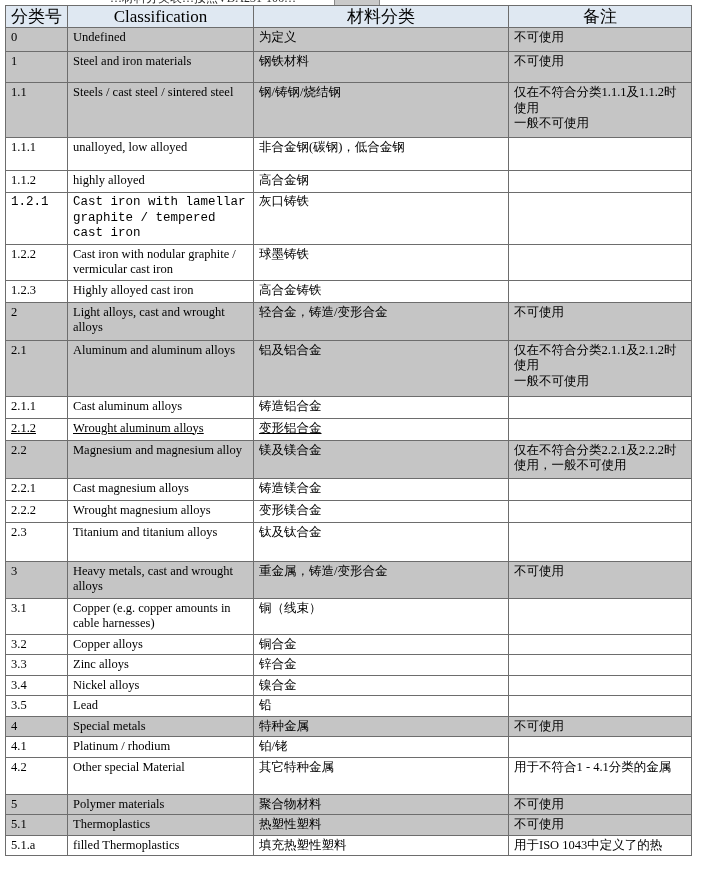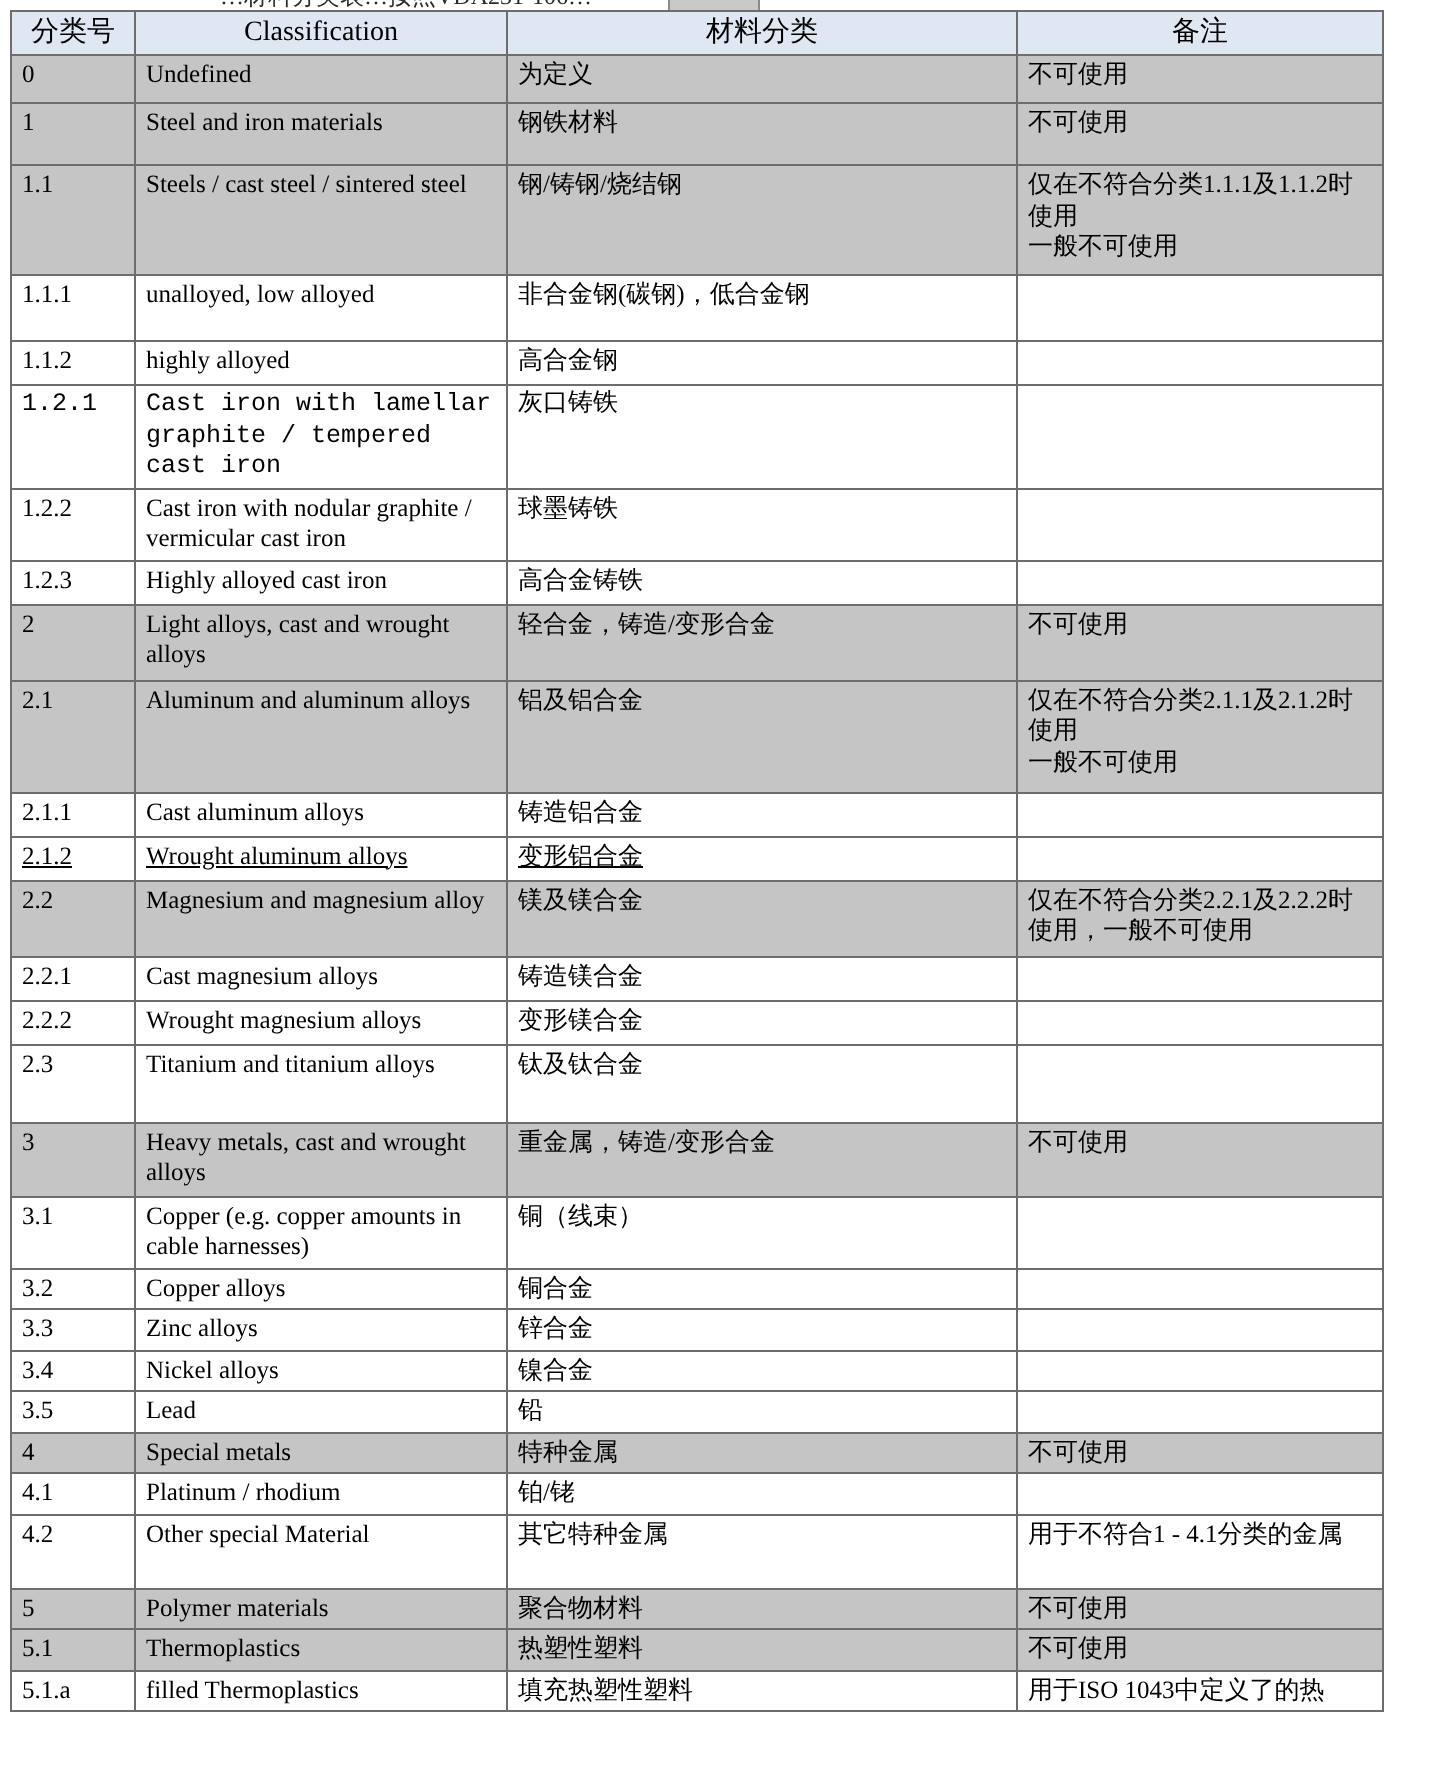--- a/index.html
+++ b/index.html
@@ -63,21 +63,21 @@
     vertical-align: top;
     padding: 2px 4px 2px 5px;
     font-size: 12.5px;
     line-height: 15.5px;
     font-weight: normal;
     text-align: left;
   }
   table.matrix thead th {
     background: #dfe8f2;
     text-align: center;
-    font-size: 14px;
+    font-size: 17px;
     line-height: 17px;
     padding: 2px 4px;
   }
   thead th.c1 { text-align: center; }
   col.c1 { width: 62px; }
   col.c2 { width: 186px; }
   col.c3 { width: 255px; }
   col.c4 { width: 183px; }
 
   tr.gray > td { background: #c5c5c5; }

